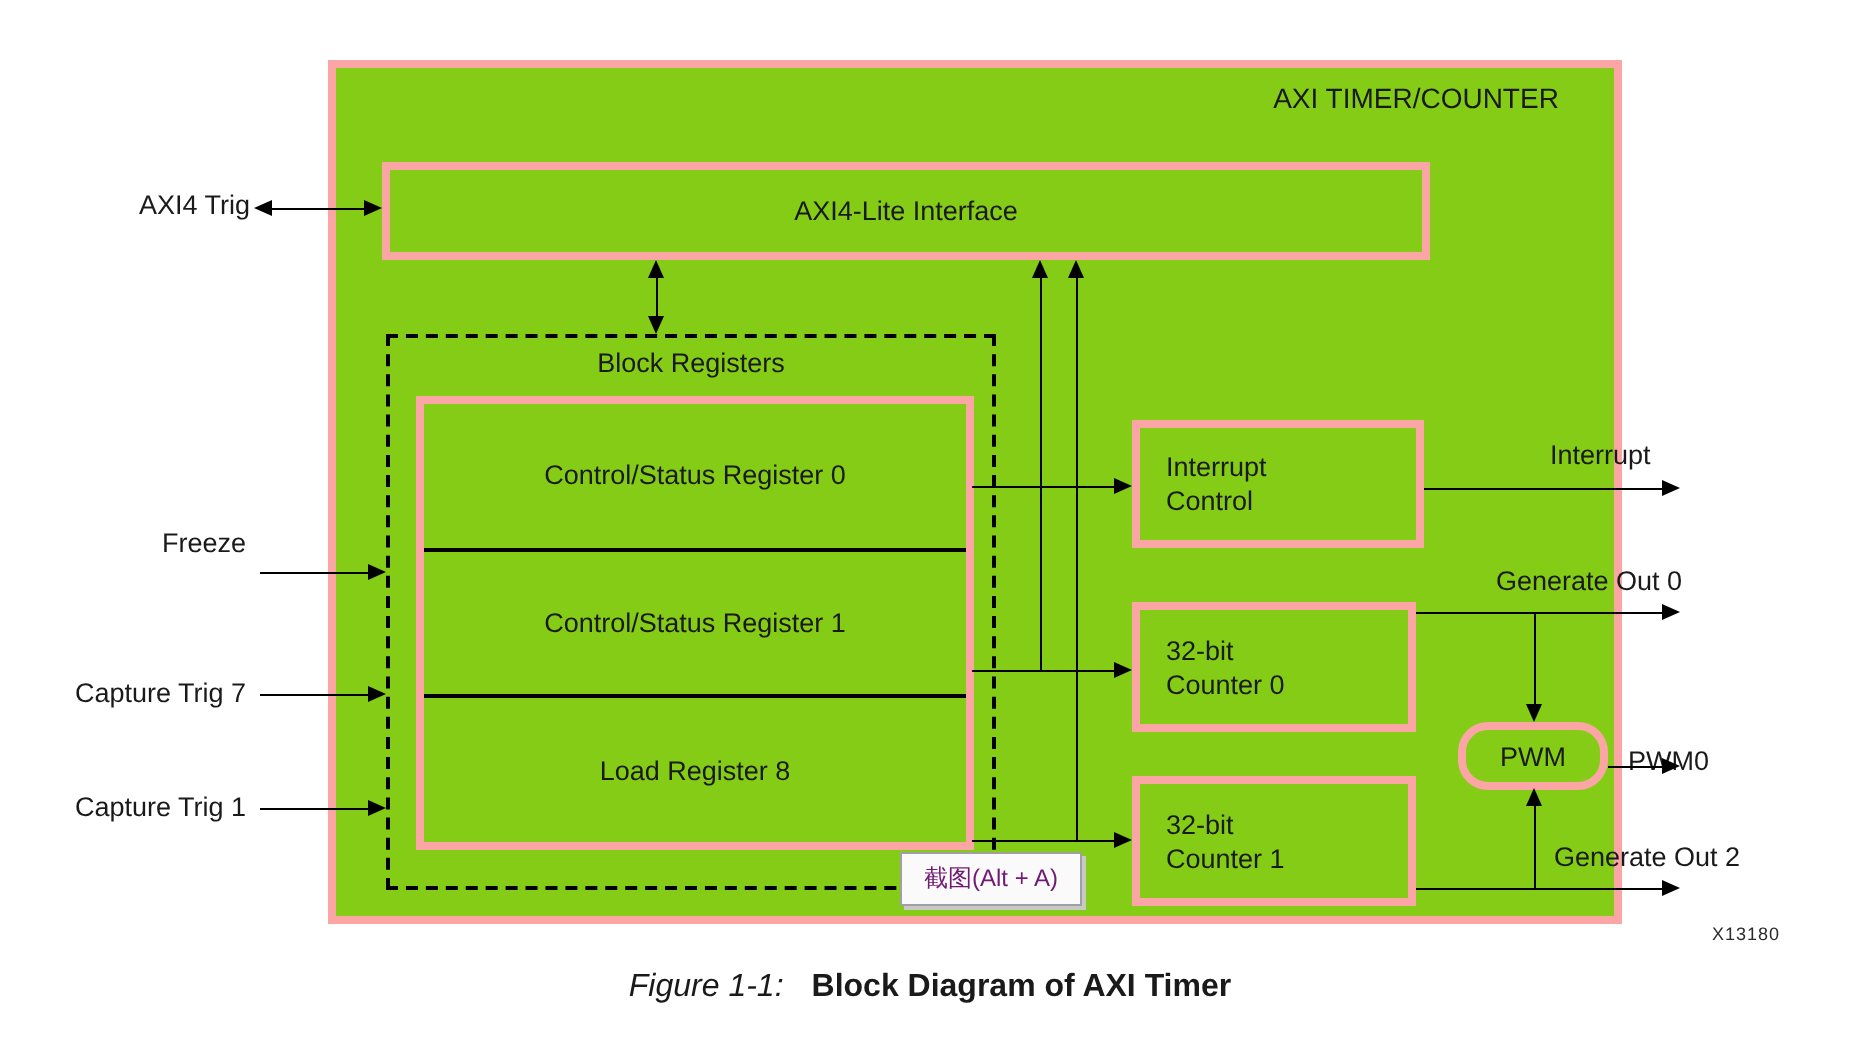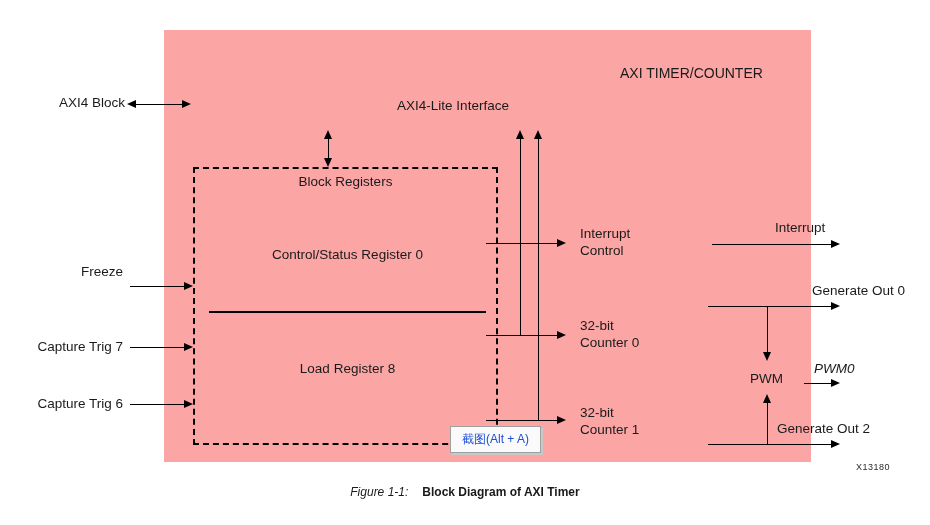--- a/index.html
+++ b/index.html
@@ -2,86 +2,87 @@
 <html><head>
 <meta charset="utf-8">
 <style>
   * { margin:0; padding:0; box-sizing:border-box; }
   html,body { background:#ffffff; }
   body {
     width:930px; height:525px; position:relative; overflow:hidden;
     font-family:"Liberation Sans", sans-serif; color:#1a1a1a;
   }
   .abs { position:absolute; }
-  .box { position:absolute; border:1px solid #fca5a5; background:#fca5a5; }
+  .box { position:absolute; border:4px solid #fca5a5; background:#84cc16; }
   .hline { position:absolute; height:1px; background:#000; }
   .vline { position:absolute; width:1px; background:#000; }
   
   .ar { position:absolute; width:0; height:0; }
   .ar-r { border-top:4px solid transparent; border-bottom:4px solid transparent; border-left:9px solid #000; }
   .ar-l { border-top:4px solid transparent; border-bottom:4px solid transparent; border-right:9px solid #000; }
   .ar-u { border-left:4px solid transparent; border-right:4px solid transparent; border-bottom:9px solid #000; }
   .ar-d { border-left:4px solid transparent; border-right:4px solid transparent; border-top:9px solid #000; }
   .lbl { position:absolute; font-size:13.5px; white-space:nowrap; }
   .two-line { white-space:pre-line; line-height:17px; }
   .block-text { display:flex; flex-direction:column; justify-content:center; padding-left:13px; }
   .center-text { display:flex; align-items:center; justify-content:center; text-align:center; }
-  #reg-stack { display:flex; flex-direction:column;border-radius:28px; }
+  #reg-stack { display:flex; flex-direction:column; }
   .reg-row { flex:1; display:flex; align-items:center; justify-content:center; font-size:13.5px; border-bottom:2px solid #000; }
   .reg-row:last-child { border-bottom:none; }
   #tooltip {
     position:absolute; left:450px; top:426px; width:91px; height:27px;
     background:#fafafa; border:1px solid #a0a0a0;
     box-shadow:2px 2px 0 #c8c8c8;
-    font-size:12px; color:#1d4ed8; display:flex; align-items:center; justify-content:center;
+    font-size:12px; color:#701a75; display:flex; align-items:center; justify-content:center;
     white-space:nowrap;
   }
-  #caption { position:absolute; left:0; top:485px; width:930px; text-align:center; font-size:12px; }
+  #caption { position:absolute; left:0; top:485px; width:930px; text-align:center; font-size:16px; }
   #caption .fig-label { font-style:italic; margin-right:14px; }
   #caption .fig-title { font-weight:bold; }
   #part-number { position:absolute; left:856px; top:462px; font-size:9px; color:#2a2a2a; letter-spacing:0.5px; }
 </style>
 </head>
 <body>
 
 <div class="abs" style="left:0;top:0;width:930px;height:525px;">
 
   <div class="box" style="left:164px;top:30px;width:647px;height:432px;"></div>
-  <div class="lbl" style="left:620px;top:41px;width:176px;text-align:left;font-size:14px;margin-top:24px;">AXI TIMER/COUNTER</div>
+  <div class="lbl" style="left:620px;top:41px;width:176px;text-align:center;font-size:14px;">AXI TIMER/COUNTER</div>
 
   <div class="box center-text" style="left:191px;top:81px;width:524px;height:49px;">
     <span style="font-size:13.5px;">AXI4-Lite Interface</span>
   </div>
 
-  <div class="lbl" style="left:40px;top:95px;width:85px;text-align:right;">AXI4 Block</div>
+  <div class="lbl" style="left:40px;top:95px;width:85px;text-align:right;">AXI4 Trig</div>
   <div class="hline" style="left:135px;top:104px;width:49px;"></div>
   <div class="ar ar-l" style="left:127px;top:100px;"></div>
   <div class="ar ar-r" style="left:182px;top:100px;"></div>
 
   <div class="vline" style="left:328px;top:138px;height:22px;"></div>
   <div class="ar ar-u" style="left:324px;top:130px;"></div>
   <div class="ar ar-d" style="left:324px;top:158px;"></div>
 
   <div class="abs" style="left:193px;top:167px;width:305px;height:278px;border:2px dashed #000;"></div>
   <div class="lbl" style="left:193px;top:174px;width:305px;text-align:center;">Block Registers</div>
 
   <div class="box" id="reg-stack" style="left:208px;top:198px;width:279px;height:227px;">
     <div class="reg-row">Control/Status Register 0</div>
+    <div class="reg-row">Control/Status Register 1</div>
     <div class="reg-row">Load Register 8</div>
   </div>
 
   <div class="lbl" style="left:10px;top:264px;width:113px;text-align:right;">Freeze</div>
   <div class="hline" style="left:130px;top:286px;width:54px;"></div>
   <div class="ar ar-r" style="left:184px;top:282px;"></div>
 
   <div class="lbl" style="left:10px;top:339px;width:113px;text-align:right;">Capture Trig 7</div>
   <div class="hline" style="left:130px;top:347px;width:54px;"></div>
   <div class="ar ar-r" style="left:184px;top:343px;"></div>
 
-  <div class="lbl" style="left:10px;top:396px;width:113px;text-align:right;">Capture Trig 6</div>
+  <div class="lbl" style="left:10px;top:396px;width:113px;text-align:right;">Capture Trig 1</div>
   <div class="hline" style="left:130px;top:404px;width:54px;"></div>
   <div class="ar ar-r" style="left:184px;top:400px;"></div>
 
   <div class="hline" style="left:486px;top:243px;width:71px;"></div>
   <div class="ar ar-r" style="left:557px;top:239px;"></div>
 
   <div class="hline" style="left:486px;top:335px;width:71px;"></div>
   <div class="ar ar-r" style="left:557px;top:331px;"></div>
 
   <div class="hline" style="left:486px;top:420px;width:71px;"></div>
@@ -109,28 +110,28 @@
   </div>
 
   <div class="box center-text" style="left:729px;top:361px;width:75px;height:34px;border-radius:15px;">
     <span style="font-size:13.5px;">PWM</span>
   </div>
 
   <div class="lbl" style="left:775px;top:220px;">Interrupt</div>
   <div class="hline" style="left:712px;top:244px;width:119px;"></div>
   <div class="ar ar-r" style="left:831px;top:240px;"></div>
 
-  <div class="lbl" style="left:812px;top:283px;">Generate Out 0</div>
+  <div class="lbl" style="left:748px;top:283px;">Generate Out 0</div>
   <div class="hline" style="left:708px;top:306px;width:123px;"></div>
   <div class="ar ar-r" style="left:831px;top:302px;"></div>
 
   <div class="vline" style="left:767px;top:306px;height:47px;"></div>
   <div class="ar ar-d" style="left:763px;top:352px;"></div>
 
-  <div class="lbl" style="left:814px;top:361px;font-style:italic;">PWM0</div>
+  <div class="lbl" style="left:814px;top:373px;">PWM0</div>
   <div class="hline" style="left:804px;top:383px;width:27px;"></div>
   <div class="ar ar-r" style="left:831px;top:379px;"></div>
 
   <div class="lbl" style="left:777px;top:421px;">Generate Out 2</div>
   <div class="hline" style="left:708px;top:444px;width:123px;"></div>
   <div class="ar ar-r" style="left:831px;top:440px;"></div>
 
   <div class="vline" style="left:767px;top:402px;height:42px;"></div>
   <div class="ar ar-u" style="left:763px;top:394px;"></div>
 

